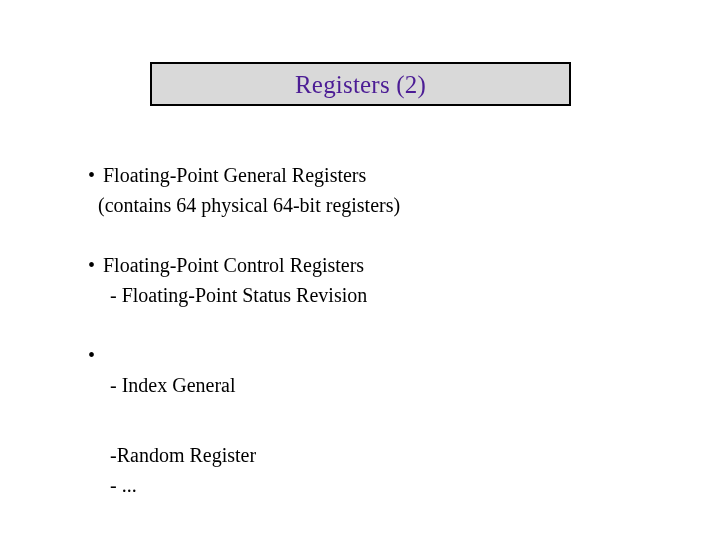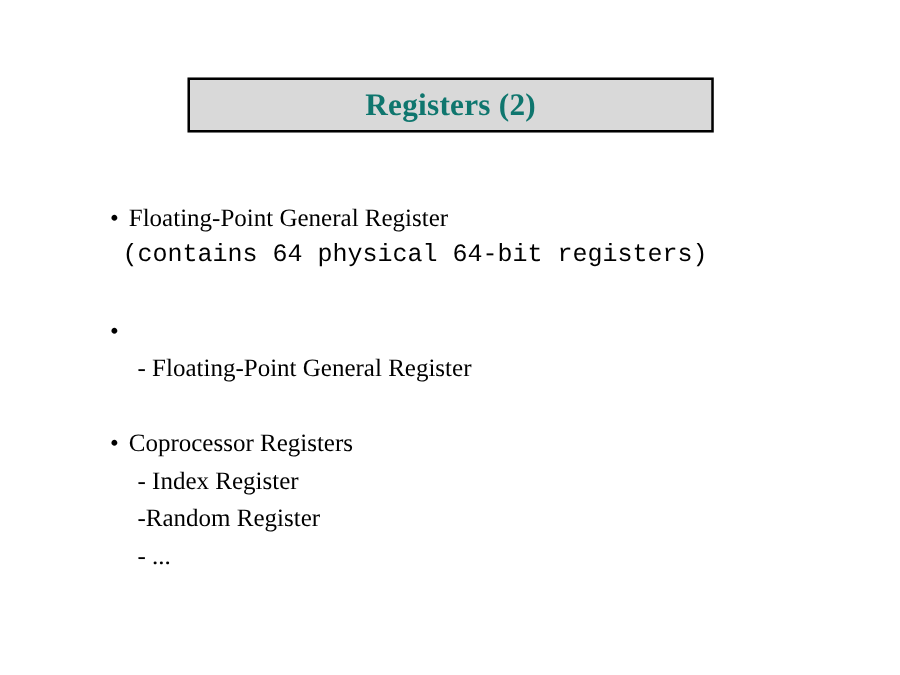--- a/index.html
+++ b/index.html
@@ -32,23 +32,22 @@
     border: 2px solid #000000;
     box-sizing: border-box;
     display: flex;
     align-items: center;
     justify-content: center;
   }
   .title-text {
     font-size: 25px;
     line-height: 1;
     letter-spacing: 0.2px;
-    color: #0f766e;
+    color: #4c1d95;
     white-space: nowrap;
-    font-weight: bold;
   }
 
   
   .body {
     position: absolute;
     left: 88px;
     top: 160px;
     width: 600px;
     font-size: 20px;
     line-height: 30px;
@@ -69,62 +68,62 @@
   }
   .bullet-glyph {
     position: absolute;
     left: 0;
     top: 0;
     font-size: 20px;
     line-height: 30px;
   }
   .cont-line {
     padding-left: 10px;
-    font-family: Liberation Mono, monospace;
   }
   .sub-line {
     padding-left: 22px;
   }
   .sub-line-tight {
     padding-left: 22px;
+    margin-top: 40px;
   }
   .ellipsis-line {
     padding-left: 22px;
   }
 </style>
 </head>
 <body>
 
 <div class="slide">
 
   <div class="title-box">
     <div class="title-text">Registers (2)</div>
   </div>
 
   <div class="body">
 
     <div class="block">
       <div class="line bullet-line">
         <span class="bullet-glyph">•</span>
-        <span>Floating-Point General Register</span>
+        <span>Floating-Point General Registers</span>
       </div>
       <div class="line cont-line">(contains 64 physical 64-bit registers)</div>
     </div>
 
     <div class="block">
       <div class="line bullet-line">
         <span class="bullet-glyph">•</span>
+        <span>Floating-Point Control Registers</span>
       </div>
-      <div class="line sub-line">- Floating-Point General Register</div>
+      <div class="line sub-line">- Floating-Point Status Revision</div>
     </div>
 
     <div class="block">
       <div class="line bullet-line">
         <span class="bullet-glyph">•</span>
-        <span>Coprocessor Registers</span>
       </div>
-      <div class="line sub-line">- Index Register</div>
+      <div class="line sub-line">- Index General</div>
       <div class="line sub-line-tight">-Random Register</div>
       <div class="line ellipsis-line">- ...</div>
     </div>
 
   </div>
 </div>
 
 </body></html>

